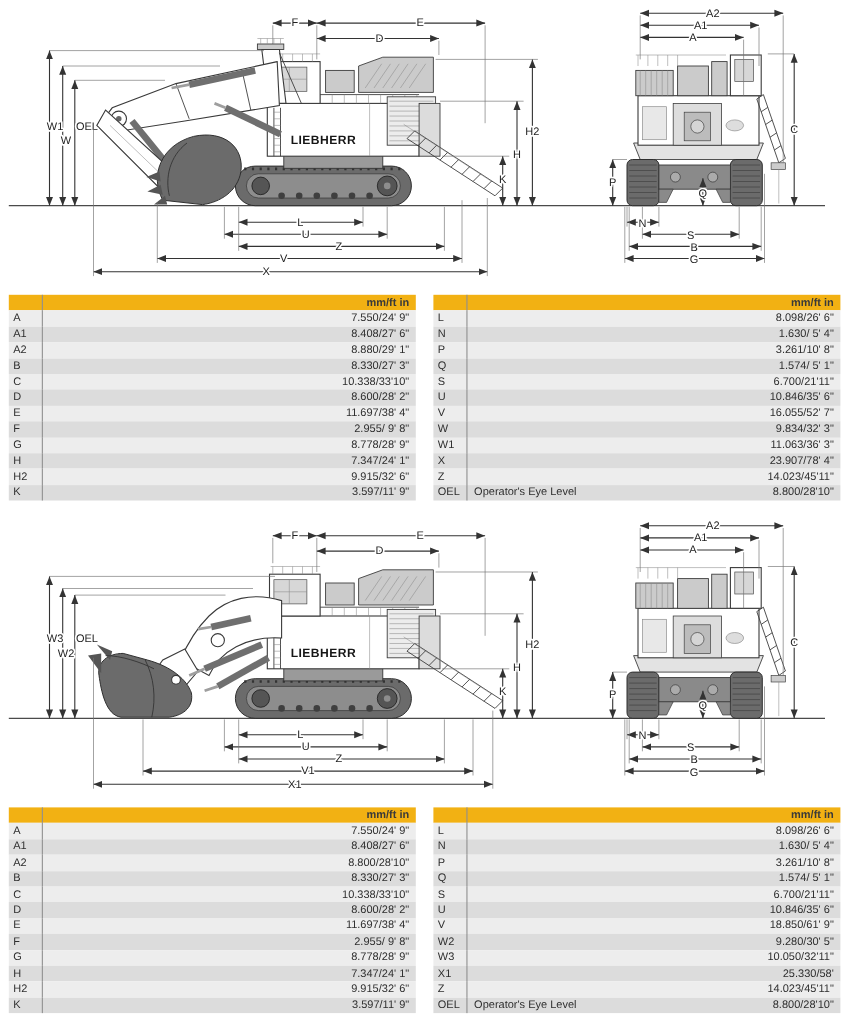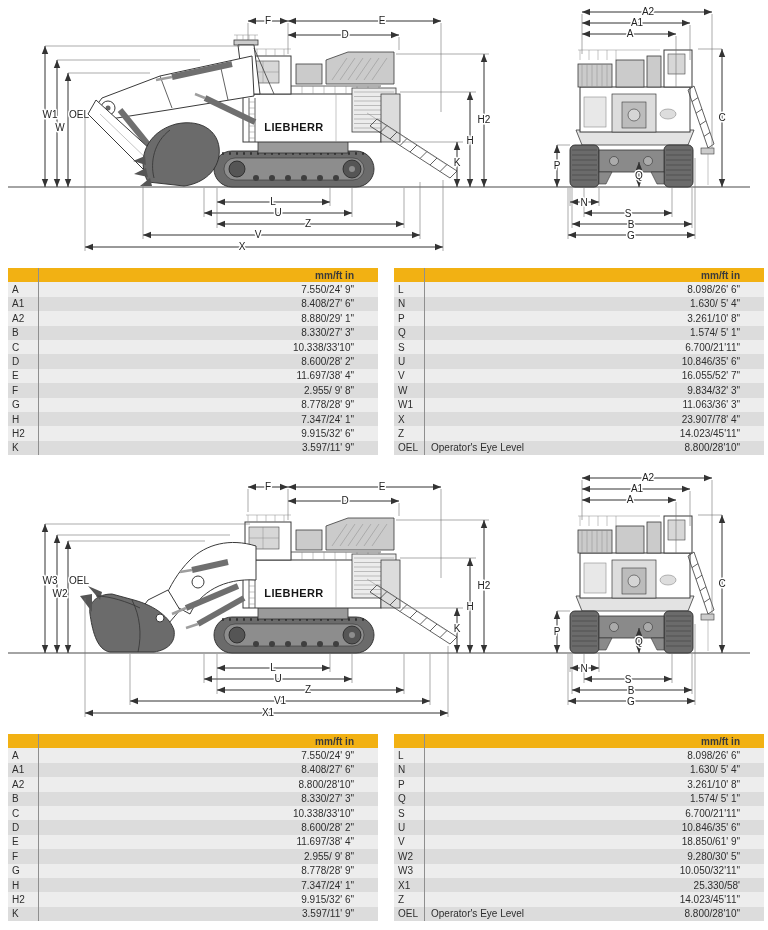--- a/index.html
+++ b/index.html
@@ -20,21 +20,21 @@
   .ground{stroke:#4a4a4a;stroke-width:1.1;}
   .tables{position:absolute;left:8px;display:flex;gap:16px;}
   .tbl{width:370px;}
   .t-row{display:flex;align-items:center;height:14.4px;font-size:10px;color:#2e2e2e;}
   .t-row.t-head{background:#F2B113;font-weight:bold;color:#3a3a3a;}
   .tbl .t-row:nth-child(even){background:#EDEDED;}
   .tbl .t-row:nth-child(odd):not(.t-head){background:#DCDCDC;}
   .td{overflow:hidden;white-space:pre;}
   .td.k{width:26px;padding-left:4px;flex:none;border-right:1px solid #8F8F8F;align-self:stretch;display:flex;align-items:center;}
   .td.d{flex:1;padding-left:6px;}
-  .td.v{flex:none;text-align:right;padding-right:24px;}
+  .td.v{flex:none;text-align:right;padding-right:6px;}
 </style>
 </head>
 <body>
 
 <div class="page">
 
   <svg class="diag" style="top:2px" width="768" height="256" viewBox="0 0 768 256">
     <defs>
       <marker id="ah" viewBox="0 0 10 10" refX="10" refY="5" markerWidth="8" markerHeight="8" orient="auto-start-reverse" markerUnits="userSpaceOnUse">
         <path d="M0,1 L10,5 L0,9 Z" fill="#333"></path>

